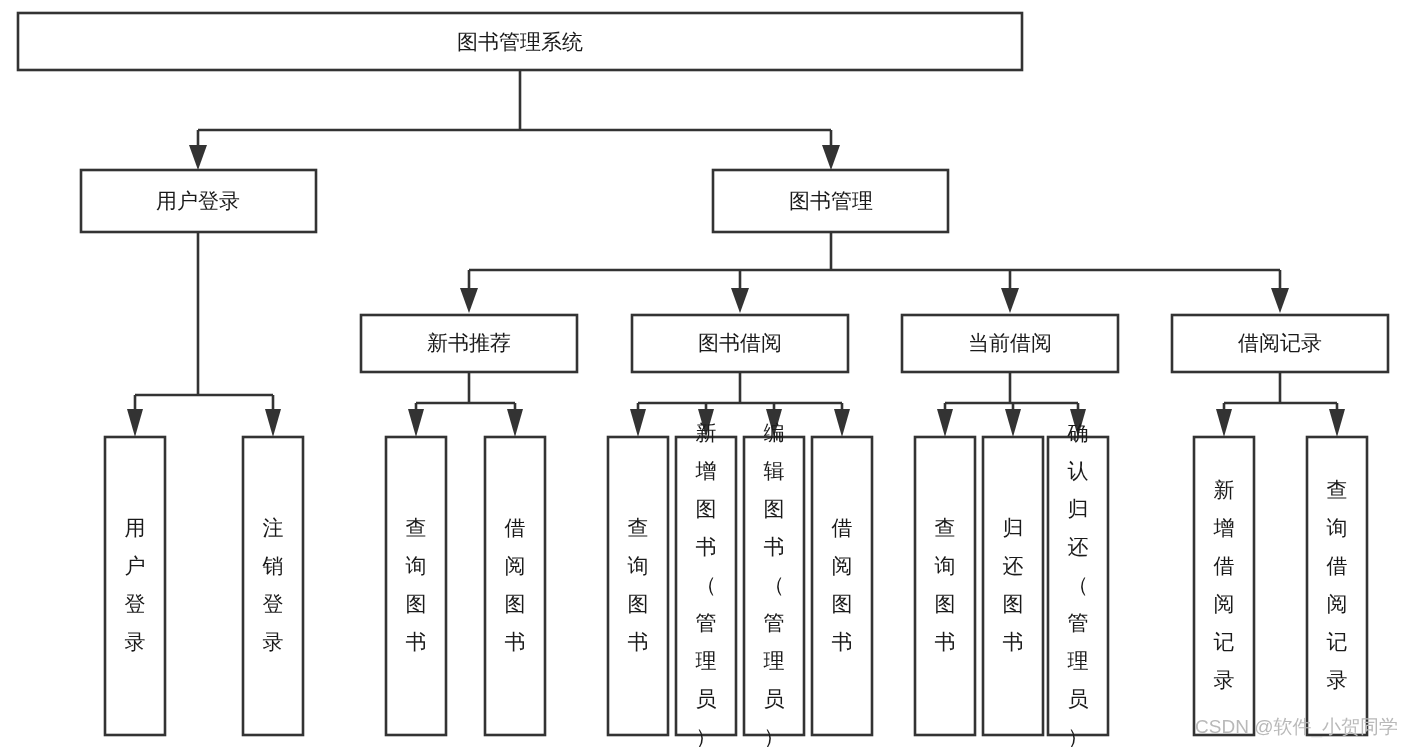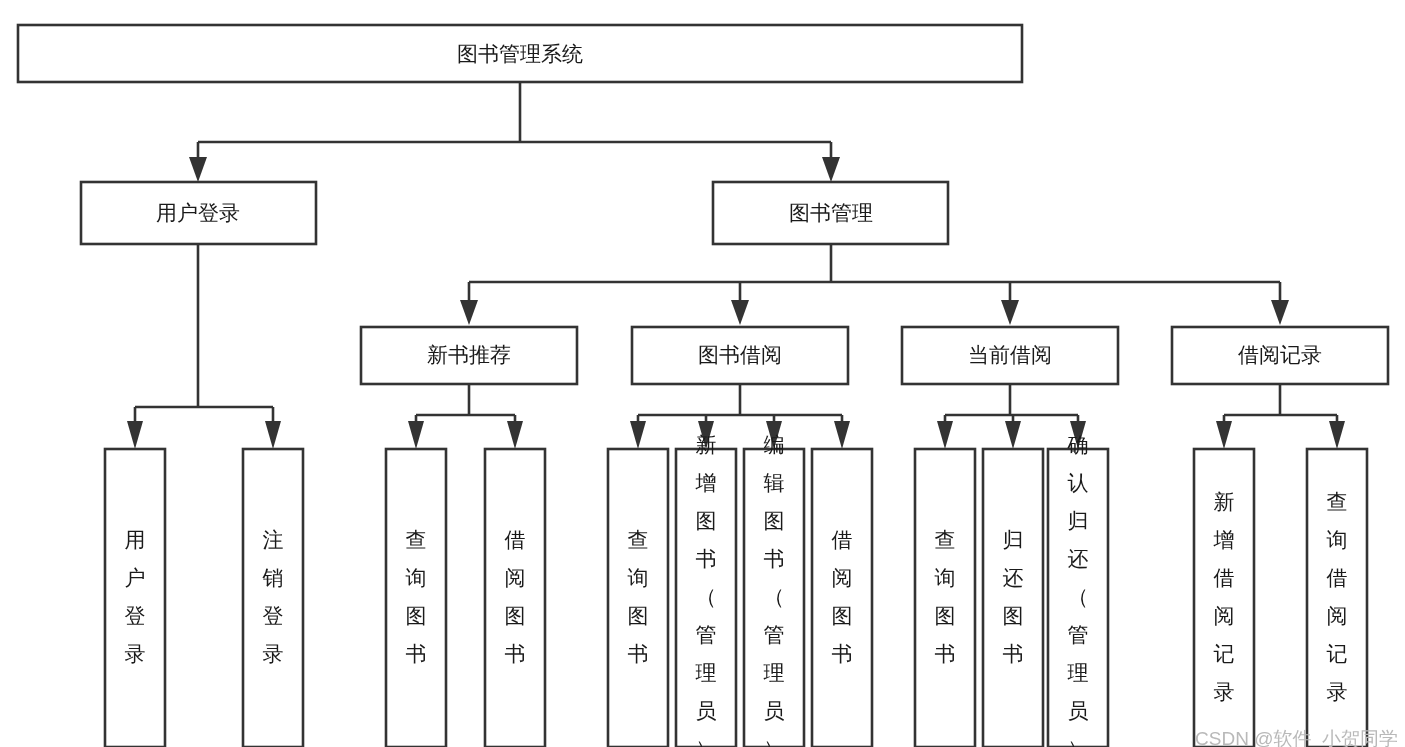--- a/index.html
+++ b/index.html
@@ -10,21 +10,21 @@
   body {
     width: 1405px;
     height: 747px;
     font-family: "Liberation Sans", "DejaVu Sans", sans-serif;
     overflow: hidden;
     position: relative;
   }
   #chart-root {
     position: absolute;
     left: 0;
-    top: 12px;
+    top: 0;
     width: 1405px;
     height: 548px;
   }
   .node-box {
     fill: #ffffff;
     stroke: #333333;
     stroke-width: 2.6;
   }
   .node-label {
     fill: #1a1a1a;

